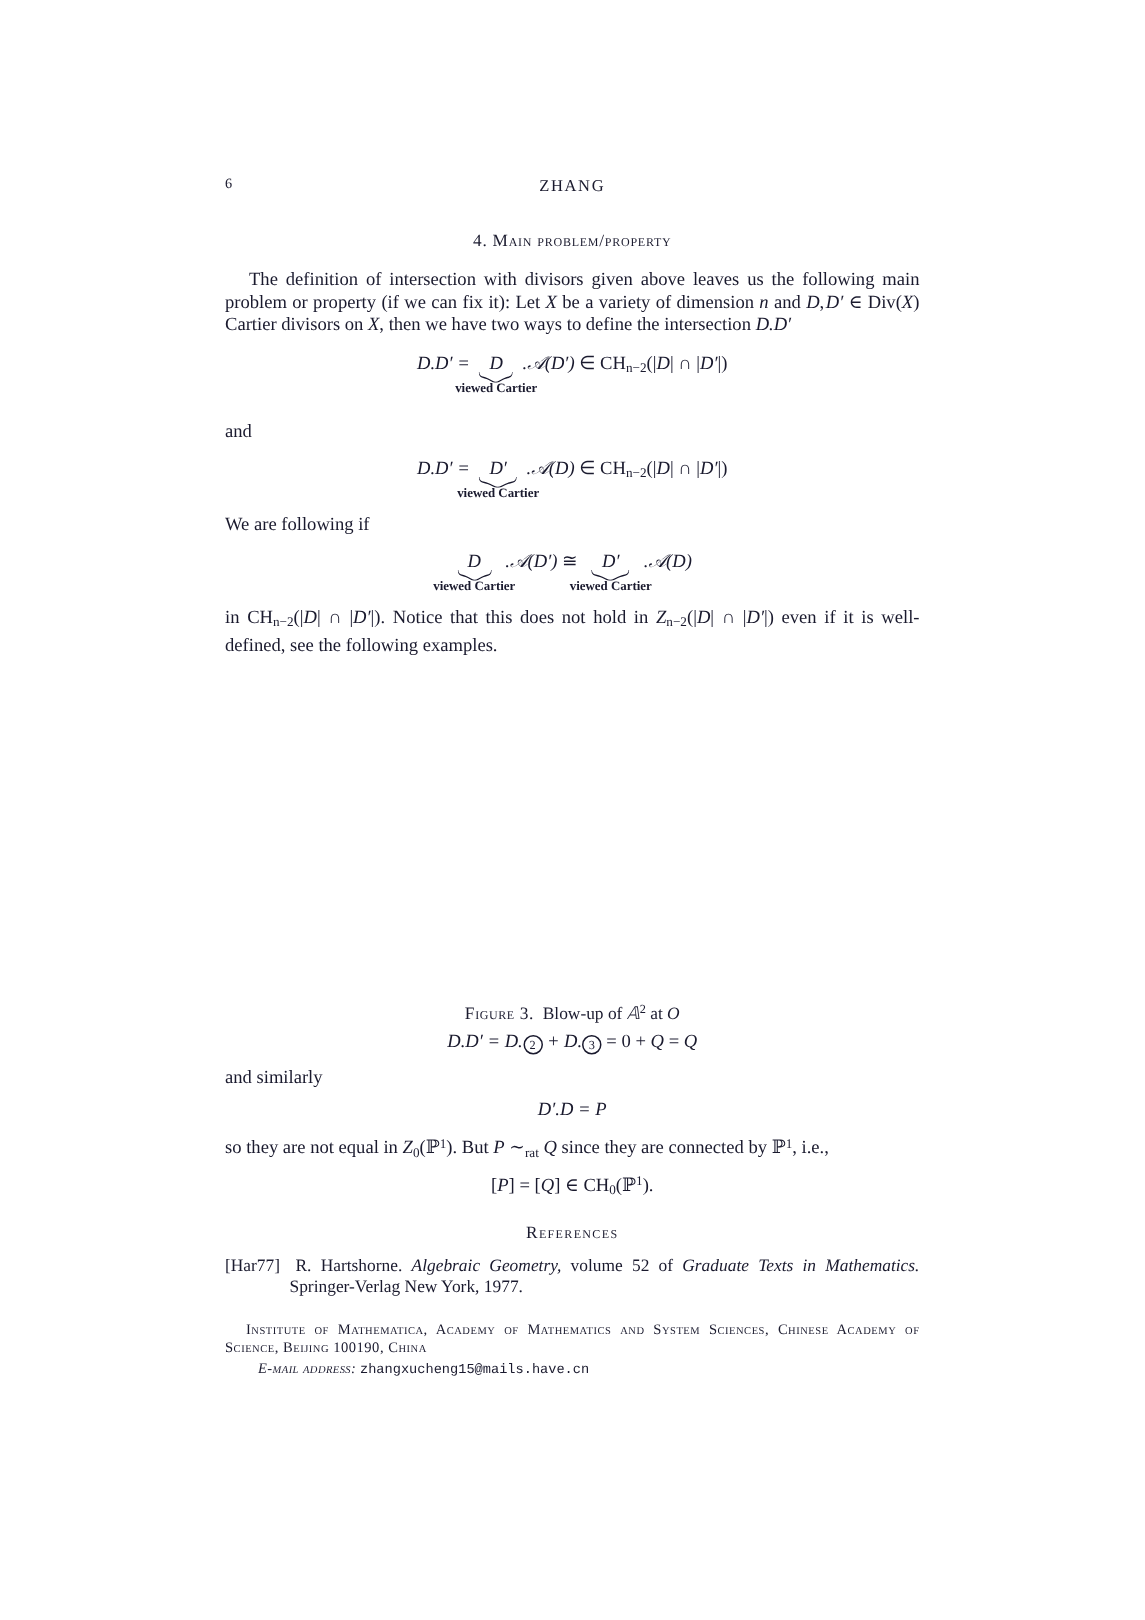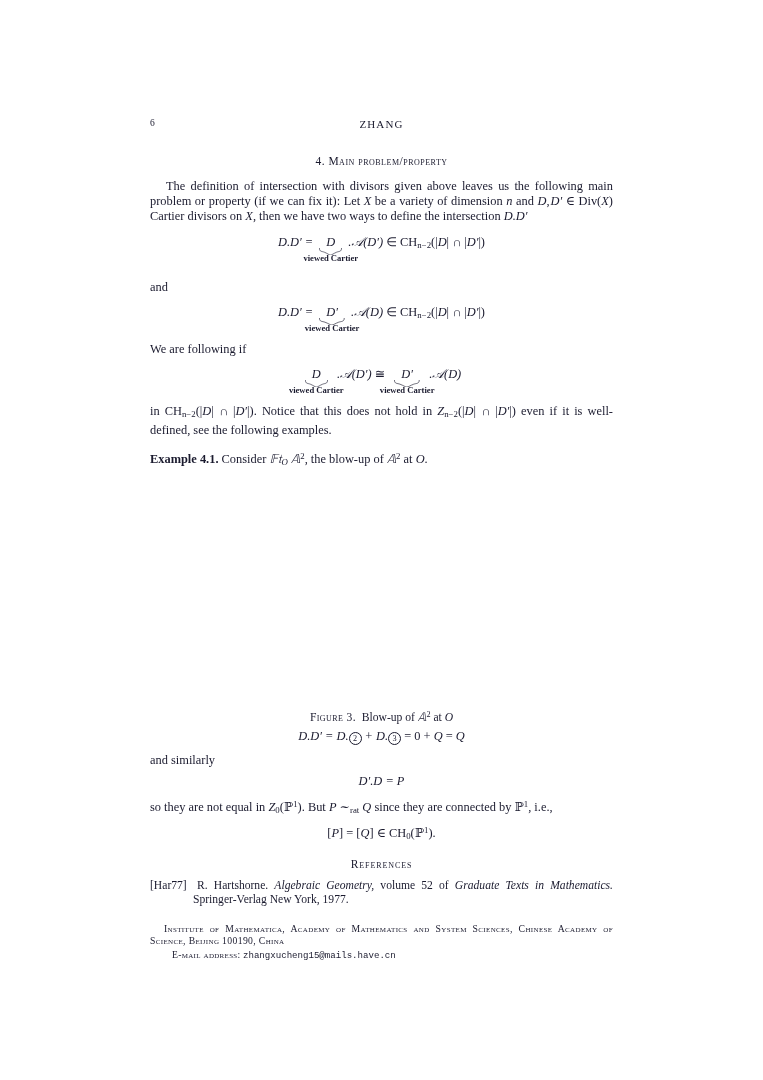--- a/index.html
+++ b/index.html
@@ -127,21 +127,21 @@
   }
 
   
   .figure-wrap {
     position: relative;
     margin-top: 10px;
     height: 216px;
   }
   .figure-wrap svg { display: block; }
   .figcaption {
-    margin-top: 14px;
+    margin-top: 4px;
     text-align: center;
     font-size: 11.6px;
   }
   .figcaption .fignum {
     font-variant: small-caps;
     letter-spacing: .4px;
   }
 
   
   .circnum {
@@ -185,21 +185,21 @@
     font-variant: small-caps;
     letter-spacing: .35px;
     text-align: justify;
     text-indent: 14px;
   }
   .email {
     margin-top: 2px;
     font-size: 9.7px;
     text-indent: 22px;
   }
-  .email .lbl { font-variant: small-caps; letter-spacing: .3px;}
+  .email .lbl { font-style: italic; font-variant: small-caps; letter-spacing: .3px;}
   .email .addr {
     font-family: "Liberation Mono", "DejaVu Sans Mono", monospace;
     font-size: 9.1px;
     font-style: normal;
   }
 </style>
 </head>
 <body>
 
 <div class="page">
@@ -285,24 +285,20 @@
       </span>
     </div>
     <div class="eq-spacer"></div>
 
     <p class="body noindent tight">
       in <span class="rm">CH<sub>n−2</sub>(|</span><span class="math">D</span><span class="rm">| ∩ |</span><span class="math">D′</span><span class="rm">|).</span>
       Notice that this does not hold in <span class="math">Z<sub>n−2</sub></span><span class="rm">(|</span><span class="math">D</span><span class="rm">| ∩ |</span><span class="math">D′</span><span class="rm">|)</span> even if it
       is well-defined, see the following examples.
     </p>
 
-    <p class="body noindent">
-      <span class="bf">Example 4.1.</span>
-      Consider <span class="math">𝔽𝔱<sub class="math">O</sub></span><span class="rm"> <span class="math">𝔸</span><sup>2</sup></span>, the blow-up of <span class="math">𝔸</span><sup>2</sup> at <span class="math">O</span>.
-    </p>
 
     <div class="figure-wrap">
       <svg width="463" height="212" viewBox="0 0 463 212">
 
         <g stroke-linecap="round">
 
           <path d="M72 384 C 95 368, 140 365, 166 380" transform="translate(0,-6)" fill="none" stroke="#a8cbe8" stroke-width="1.1"></path>
 
           <path d="M74 378 C 60 400, 44 440, 27 472" fill="none" stroke="#a8cbe8" stroke-width="1.1"></path>
 

